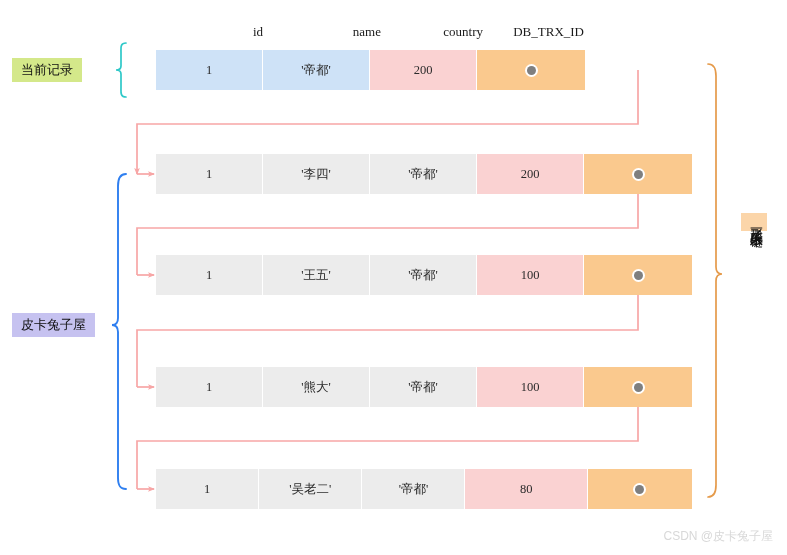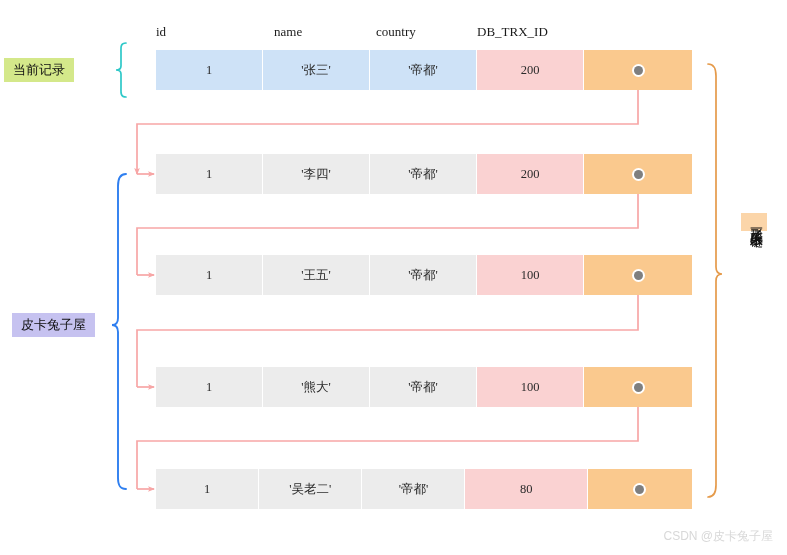--- a/index.html
+++ b/index.html
@@ -27,21 +27,21 @@
     height: 555px;
     pointer-events: none;
   }
 
   
   .col-header {
     position: absolute;
     top: 22px;
     height: 20px;
     line-height: 20px;
-    text-align: left;
+    text-align: right;
     font-size: 13px;
     color: #1a1a1a;
     font-family: "Liberation Serif", "DejaVu Serif", serif;
     white-space: nowrap;
   }
 
   
   .record-row {
     position: absolute;
     height: 40px;
@@ -82,21 +82,21 @@
   
   .side-label {
     position: absolute;
     font-size: 13px;
     color: #111111;
     padding: 3px 9px;
     white-space: nowrap;
     font-family: "Liberation Serif", "DejaVu Serif", serif;
   }
   #label-current {
-    left: 4px;
+    left: 12px;
     top: 58px;
     background: #d4e88a;
     font-family: Liberation Serif, serif;
   }
   #label-undo {
     left: 12px;
     top: 313px;
     background: #c6c2f0;
   }
 
@@ -177,21 +177,20 @@
     </g>
   </svg>
 
   <div class="col-header" style="left:156px;width:107px;">id</div>
   <div class="col-header" style="left:274px;width:107px;">name</div>
   <div class="col-header" style="left:376px;width:107px;">country</div>
   <div class="col-header" style="left:477px;width:107px;">DB_TRX_ID</div>
 
   <div class="record-row" style="left:156px;top:50px;width:536px;">
     <div class="cell current" style="width:107px">1</div>
-    <div class="cell current" style="width:107px">'张三'</div>
     <div class="cell current" style="width:107px">'帝都'</div>
     <div class="cell trx" style="width:107px">200</div>
     <div class="cell ptr" style="width:108px">
       <span class="ptr-dot"></span>
     </div>
   </div>
 
   <div class="record-row" style="left:156px;top:154px;width:536px;">
     <div class="cell plain" style="width:107px">1</div>
     <div class="cell plain" style="width:107px">'李四'</div>

